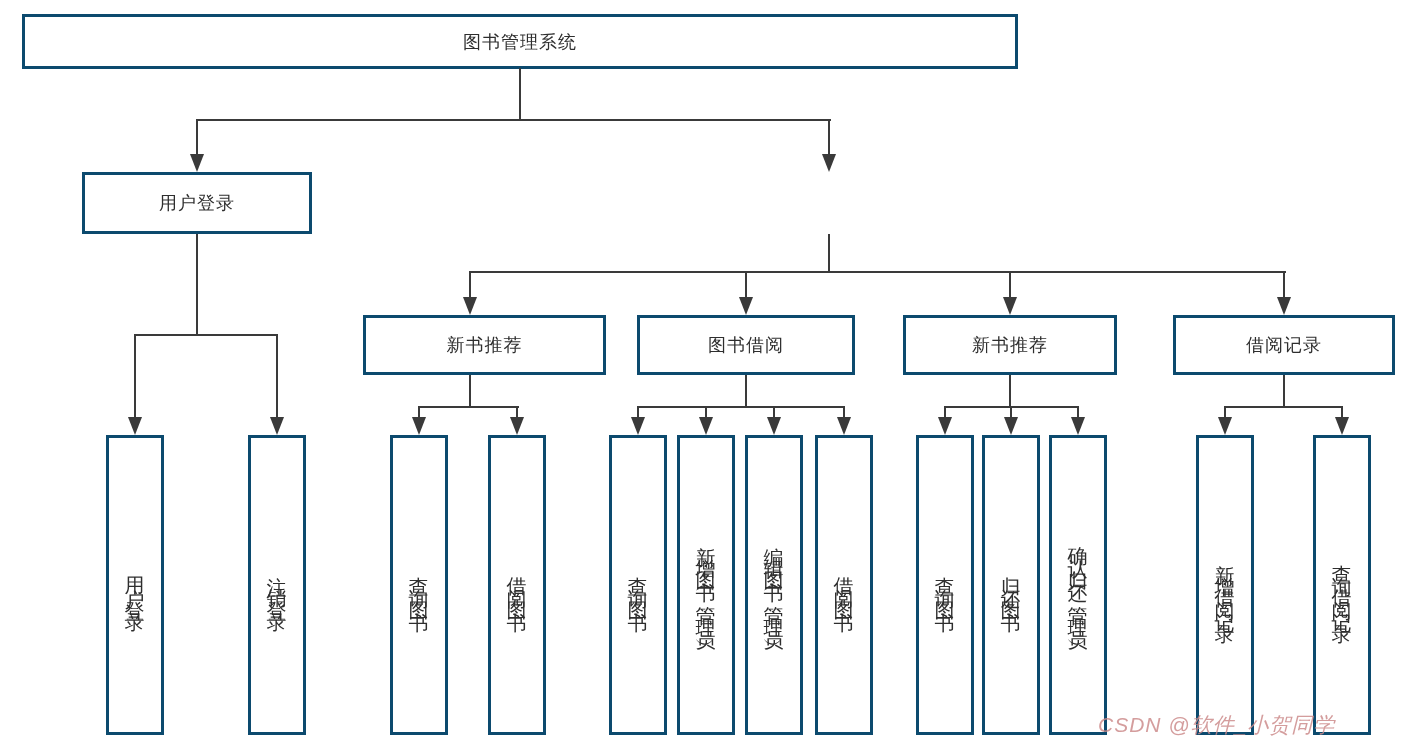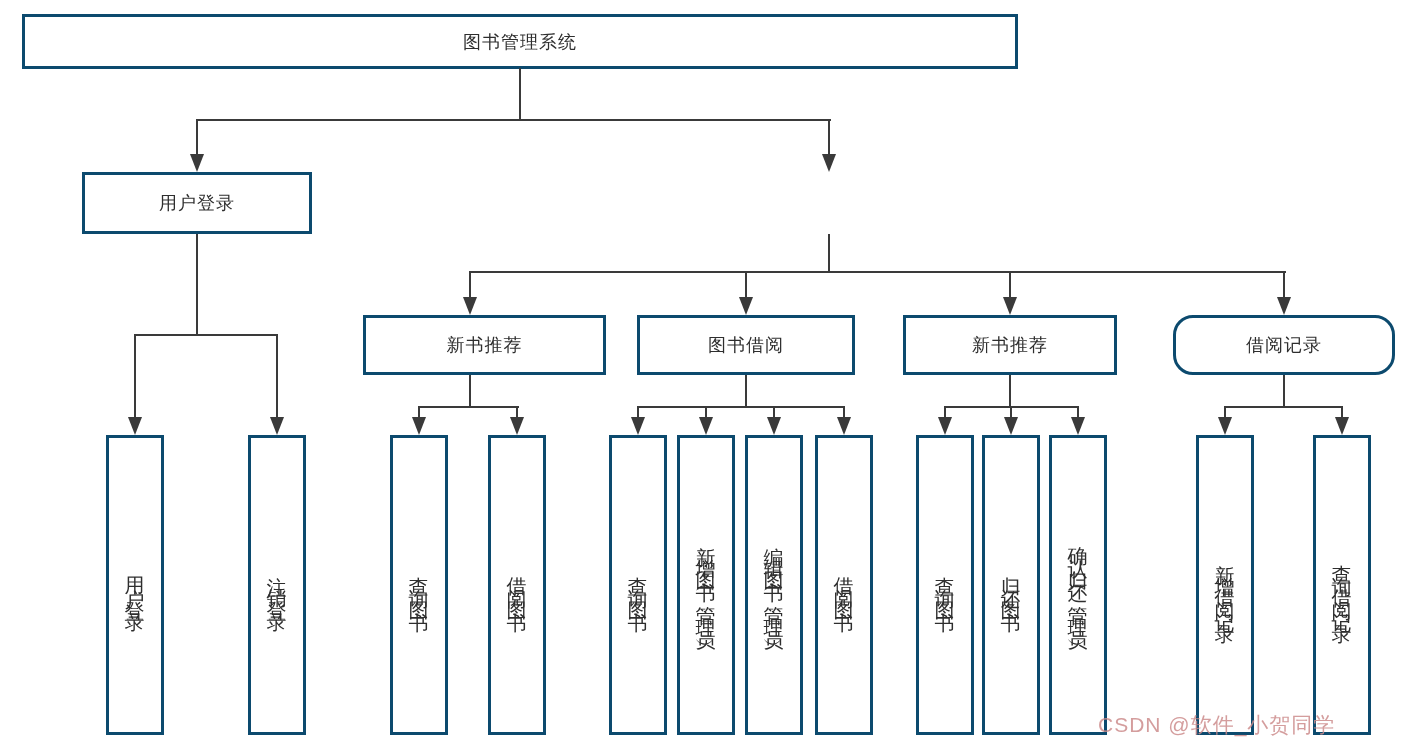--- a/index.html
+++ b/index.html
@@ -40,32 +40,32 @@
     border-right:7px solid transparent;
     border-top:18px solid #3a3a3a;
   }
   
   #root-box{left:22px;top:14px;width:996px;height:55px;}
   #l2-user-login{left:82px;top:172px;width:230px;height:62px;}
   #l2-book-mgmt{left:712px;top:172px;width:235px;height:62px;}
   #l3-new-book{left:363px;top:315px;width:243px;height:60px;}
   #l3-borrow{left:637px;top:315px;width:218px;height:60px;}
   #l3-current{left:903px;top:315px;width:214px;height:60px;}
-  #l3-records{left:1173px;top:315px;width:222px;height:60px;border-radius:20px;}
+  #l3-records{left:1173px;top:315px;width:222px;height:60px;}
   .leaf{top:435px;width:58px;height:300px;}
   #lf-ul-0{left:106px;} #lf-ul-1{left:248px;}
   #lf-nb-0{left:390px;} #lf-nb-1{left:488px;}
   #lf-bw-0{left:609px;} #lf-bw-1{left:677px;} #lf-bw-2{left:745px;} #lf-bw-3{left:815px;}
   #lf-cu-0{left:916px;} #lf-cu-1{left:982px;} #lf-cu-2{left:1049px;}
   #lf-rc-0{left:1196px;} #lf-rc-1{left:1313px;}
   #watermark{
     position:absolute;left:1098px;top:711px;
     font-size:21px;letter-spacing:1px;
     color:rgba(205,140,140,0.85);
-    white-space:nowrap;z-index:5;
+    white-space:nowrap;z-index:5;font-style:italic;
   }
 </style>
 </head>
 <body>
 
 <div id="canvas">
 
   <div class="box" id="root-box">
     <span class="hlabel">图书管理系统</span>
   </div>

